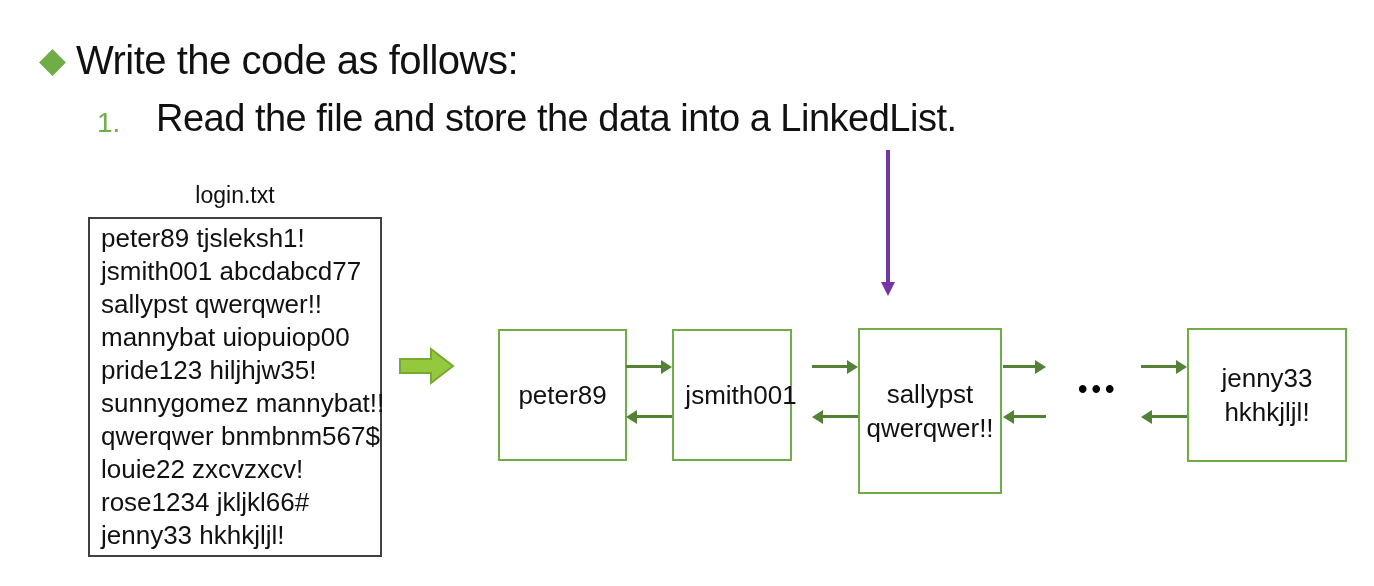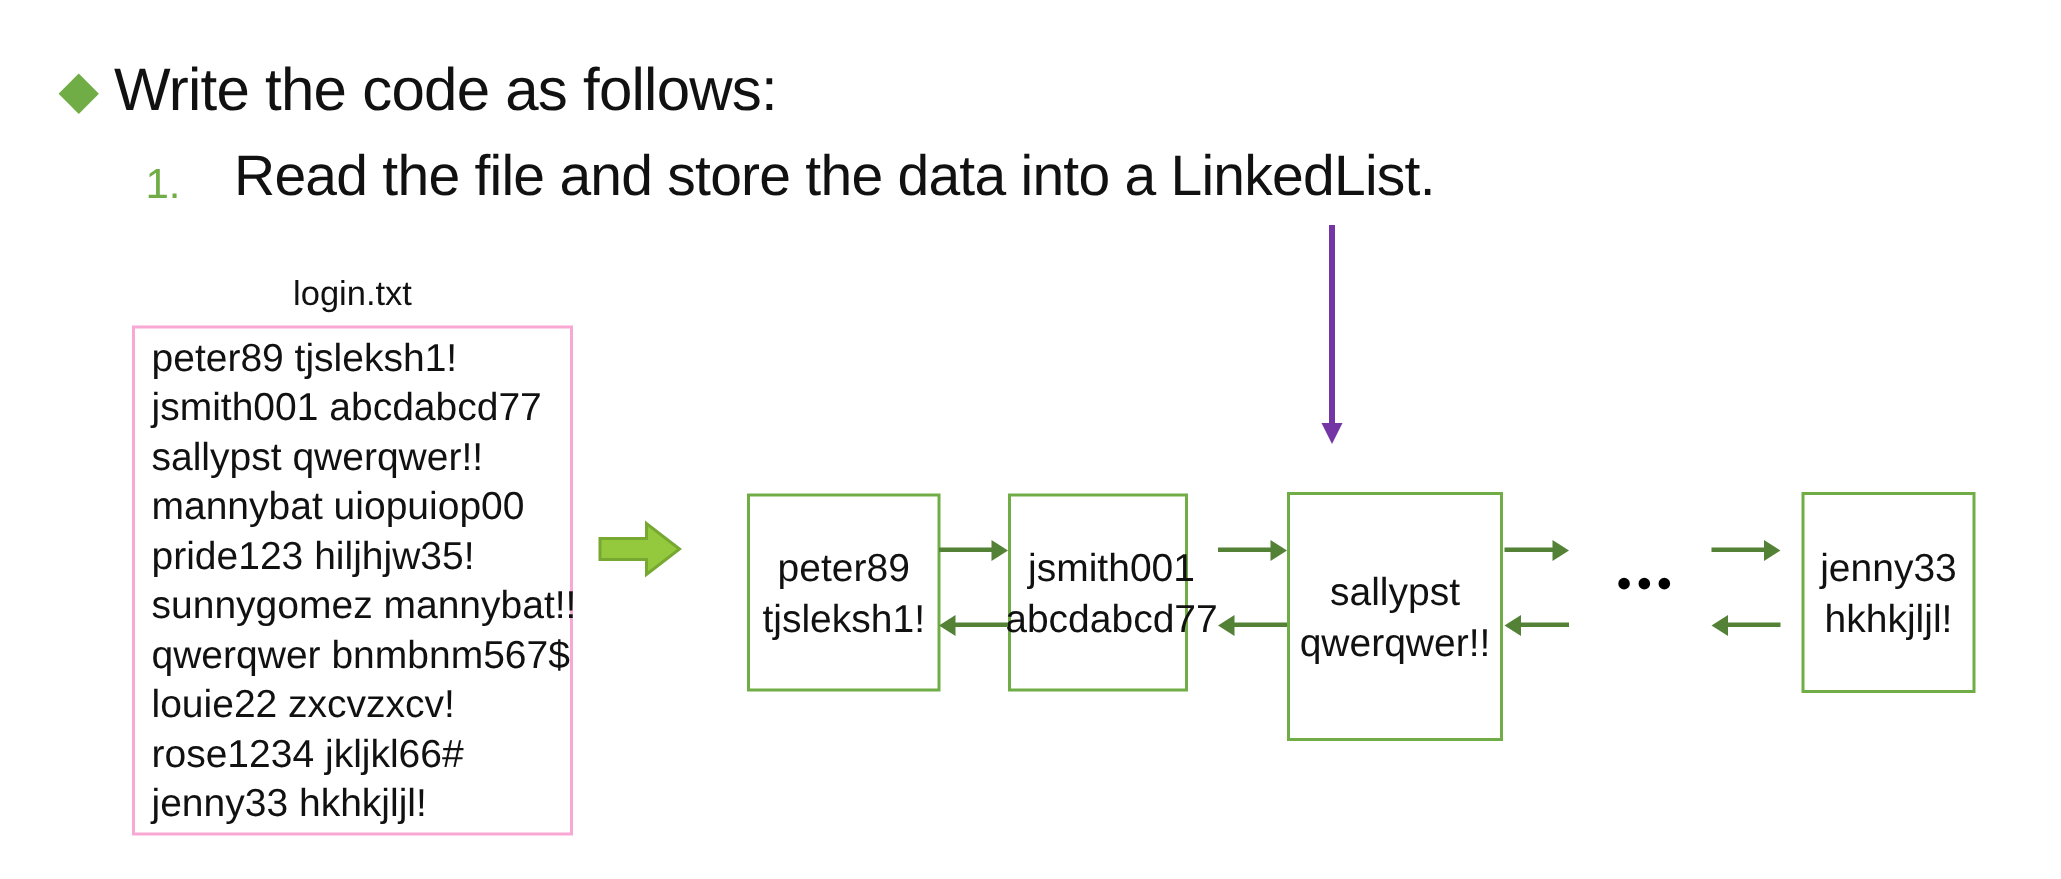--- a/index.html
+++ b/index.html
@@ -26,38 +26,38 @@
     letter-spacing:-0.5px; white-space:nowrap;
   }
 
   
   .file-label {
     position:absolute; left:88px; top:182px; width:294px;
     text-align:center; font-size:23px;
   }
   .file-box {
     position:absolute; left:88px; top:217px; width:294px; height:340px;
-    border:2px solid #f9a8d4; background:#fff;
+    border:2px solid #404040; background:#fff;
     padding:3px 0 0 11px;
   }
   .file-line { font-size:26px; line-height:33px; white-space:nowrap; }
 
   
   .block-arrow { position:absolute; left:398px; top:346px; }
 
   
   .node {
     position:absolute; border:2.5px solid #70AD47; background:#fff;
     display:flex; flex-direction:column; align-items:center; justify-content:center;
     font-size:26px; line-height:34px; text-align:center; white-space:nowrap;
   }
   .node1 { left:498px;  top:329px; width:129px; height:132px;text-align:center; }
   .node2 { left:672px;  top:329px; width:120px; height:132px;padding-left:18px; }
   .node3 { left:858px;  top:328px; width:144px; height:166px; }
-  .node4 { left:1187px; top:328px; width:116px; height:134px;margin-left:14px; }
+  .node4 { left:1187px; top:328px; width:160px; height:134px; }
 
   
   .harrow { position:absolute; height:3px; background:#538135; }
   .harrow.right::after {
     content:""; position:absolute; right:-10px; top:-5.5px;
     border-left:11px solid #538135;
     border-top:7px solid transparent; border-bottom:7px solid transparent;
   }
   .harrow.left::before {
     content:""; position:absolute; left:-10px; top:-5.5px;
@@ -114,25 +114,23 @@
   </div>
 
   <svg class="block-arrow" width="58" height="40">
     <polygon points="2,13 33,13 33,3 55,20 33,37 33,27 2,27" fill="#94C93E" stroke="#76A832" stroke-width="2"></polygon>
   </svg>
 
   <div class="varrow"></div>
 
   <div class="node node1">
     <div>peter89</div>
-    <div>tjsleksh1!</div>
   </div>
   <div class="node node2">
     <div>jsmith001</div>
-    <div>abcdabcd77</div>
   </div>
   <div class="node node3">
     <div>sallypst</div>
     <div>qwerqwer!!</div>
   </div>
   <div class="node node4">
     <div>jenny33</div>
     <div>hkhkjljl!</div>
   </div>
 

